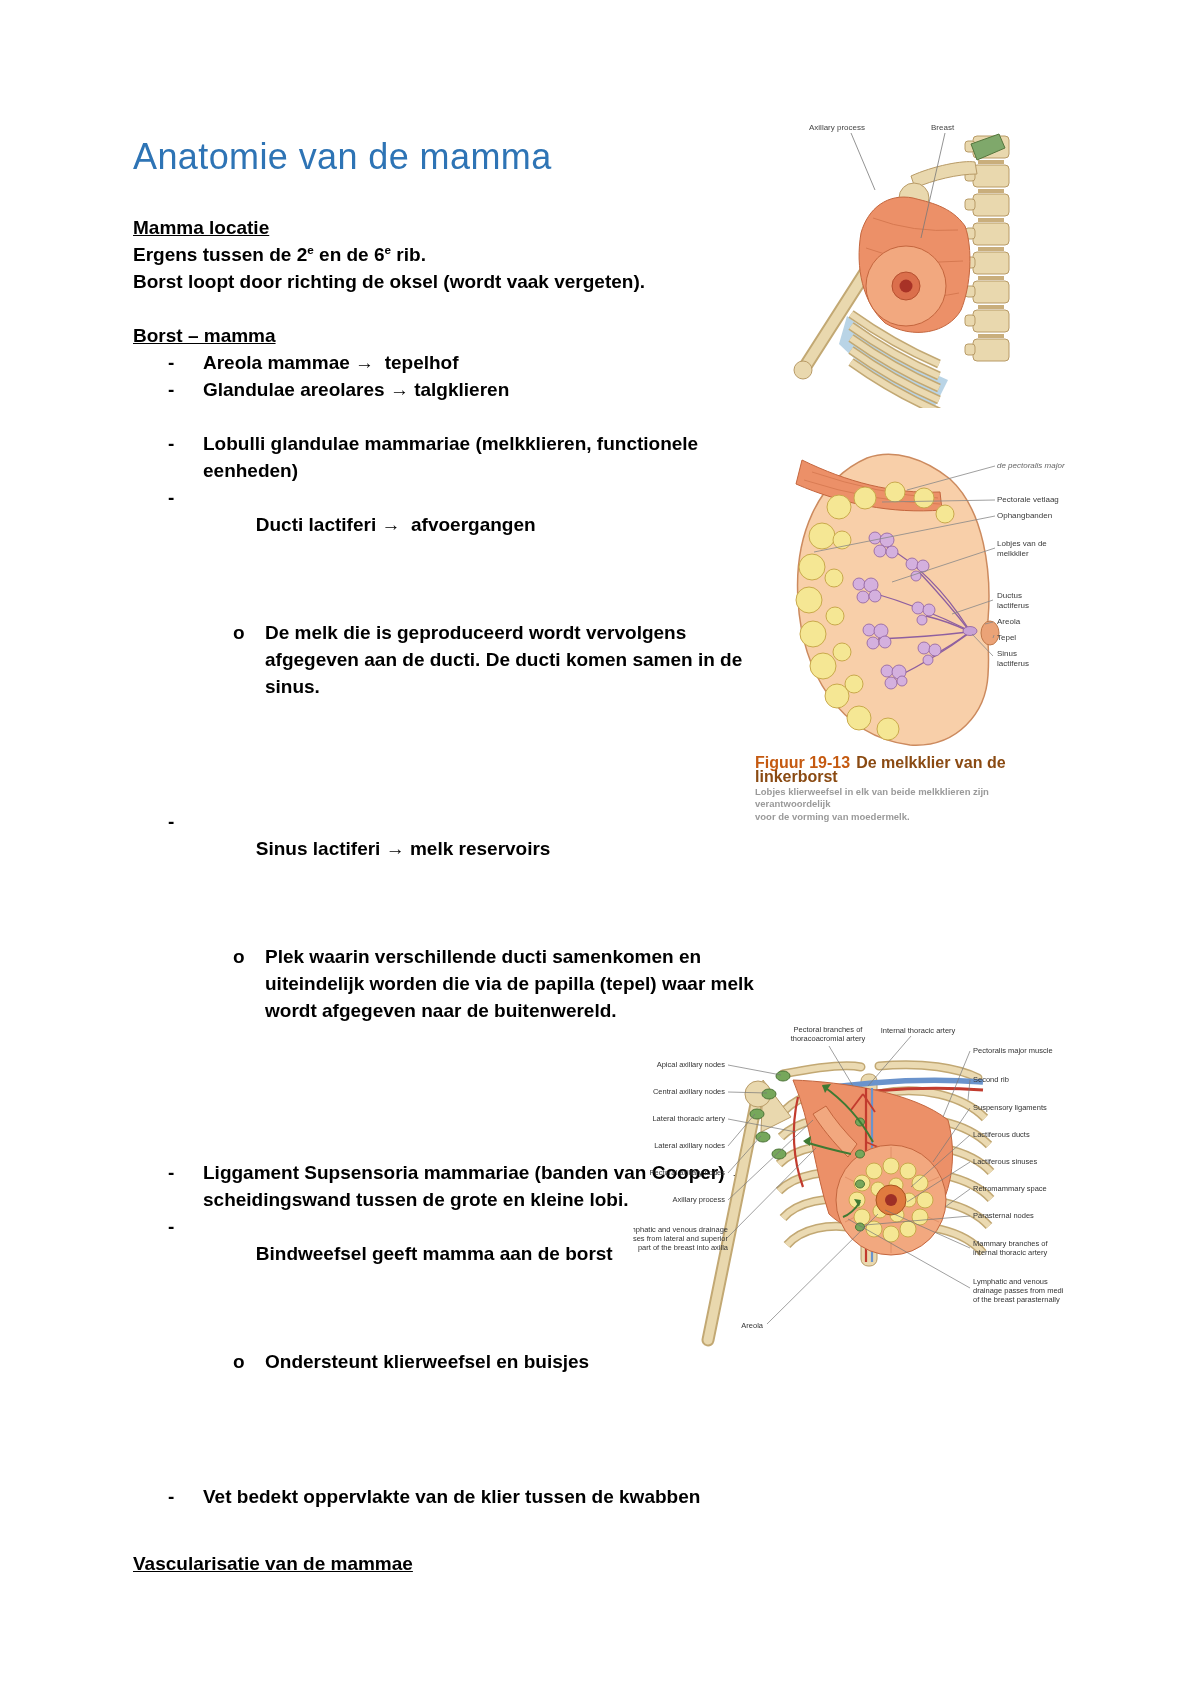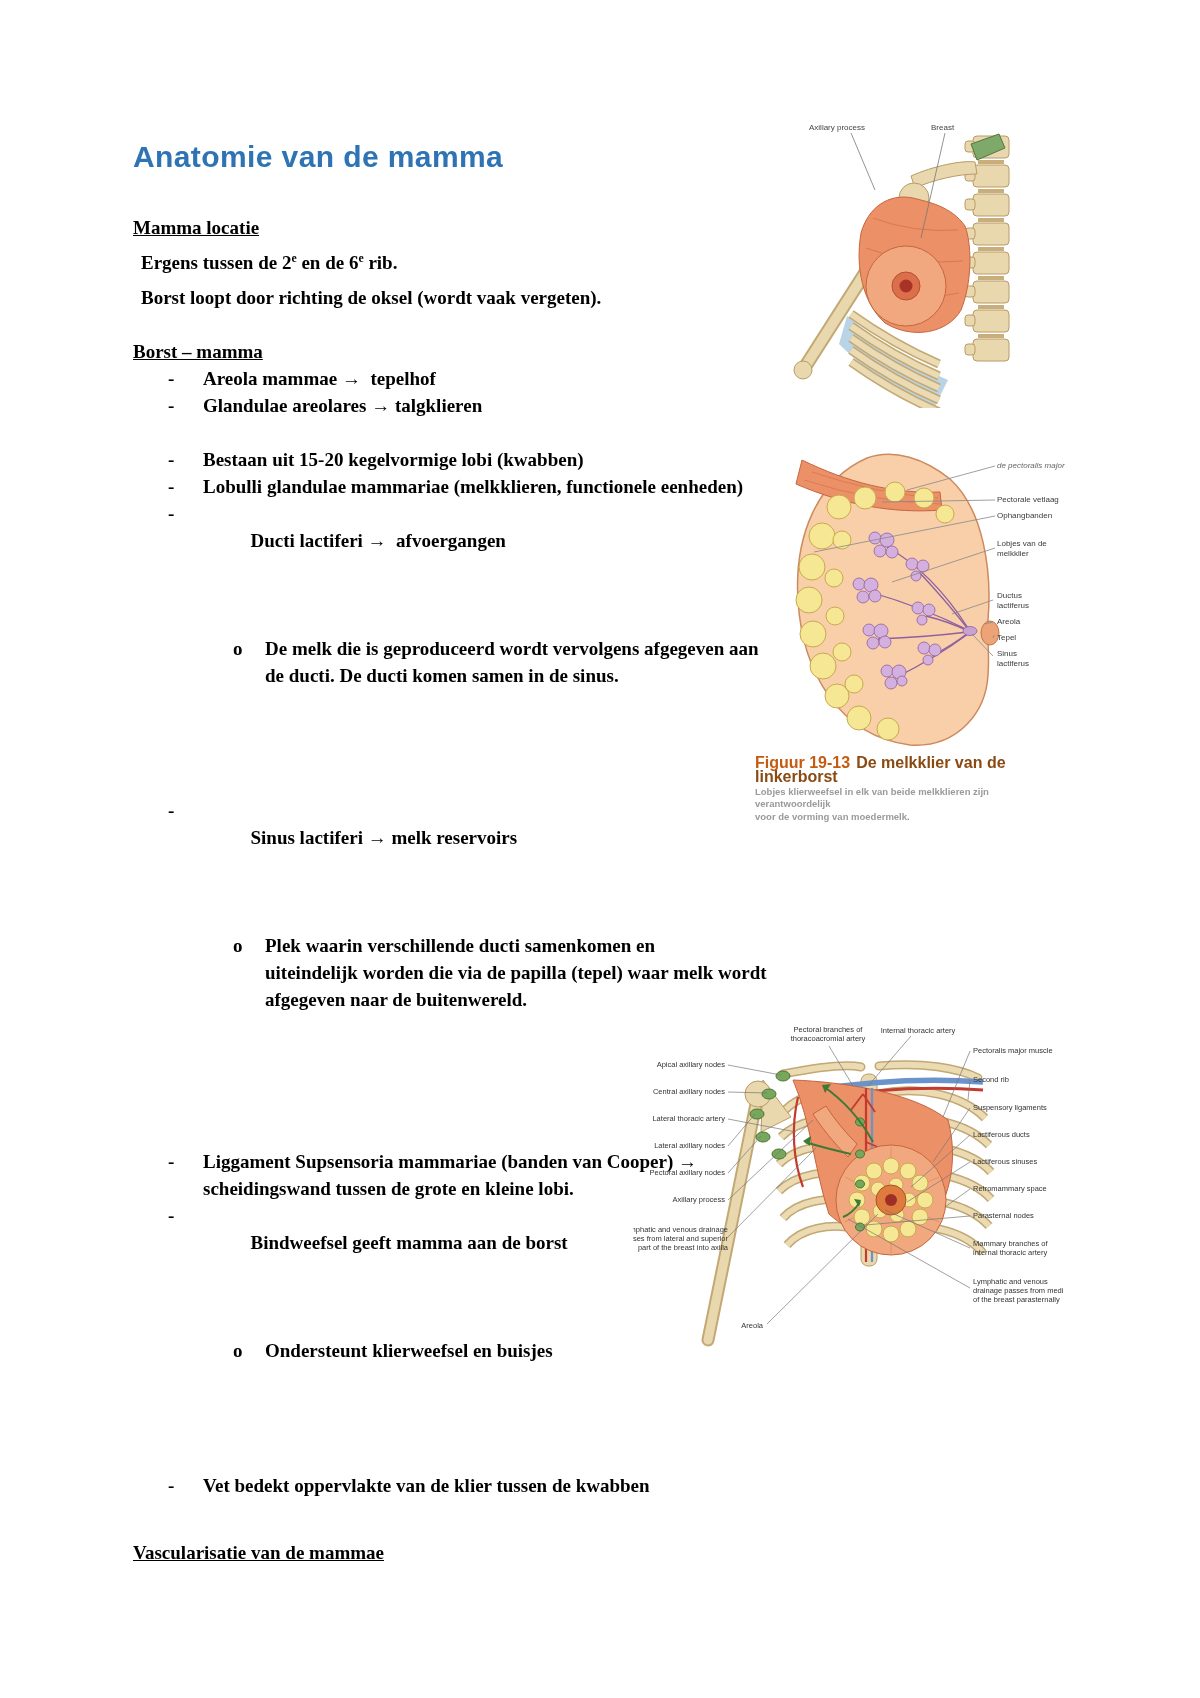--- a/index.html
+++ b/index.html
@@ -1,22 +1,22 @@
 <!DOCTYPE html>
 <html><head>
 <meta charset="utf-8">
 <style>
   html,body{margin:0;padding:0;background:#ffffff;}
   .page{position:relative;width:1200px;height:1698px;background:#fff;overflow:hidden;
         font-family:"Liberation Sans",sans-serif;color:#000;}
   .content{position:absolute;left:133px;top:140px;width:860px;font-size:19px;font-weight:700;line-height:27px;}
-  .title{font-size:30px;line-height:34px;color:#2E74B5;font-weight:700;letter-spacing:.4px;margin:0 0 40px 0;}
+  .title{font-size:36px;line-height:34px;color:#2E74B5;font-weight:400;letter-spacing:.4px;margin:0 0 40px 0;}
   h2.heading{font-size:19px;line-height:27px;font-weight:700;text-decoration:underline;margin:0;}
-  p.body-line{margin:8px;white-space:pre-wrap;}
-  .sec{margin-bottom:27px;font-family:Liberation Serif, serif;}
+  p.body-line{margin:0;white-space:pre-wrap;}
+  .sec{margin-bottom:27px;}
   ul.dash{list-style:none;margin:0;padding:0;}
   ul.dash>li{position:relative;padding-left:70px;white-space:pre-wrap;max-width:575px;}
   ul.dash>li::before{content:"-";position:absolute;left:35px;top:0;}
   ul.circle{list-style:none;margin:0;padding:0;}
   ul.circle>li{position:relative;padding-left:62px;white-space:pre-wrap;}
   ul.circle>li::before{content:"o";position:absolute;left:30px;top:0;}
   li.w1{max-width:515px;}
   li.w5{max-width:835px;}
   li.w6{max-width:790px;}
   li.w8{max-width:465px;}
@@ -51,21 +51,20 @@
     <section class="sec">
       <h2 class="heading">Borst – mamma</h2>
       <ul class="dash">
         <li>Areola mammae →  tepelhof</li>
         <li>Glandulae areolares → talgklieren</li>
       </ul>
     </section>
 
     <section class="sec">
       <ul class="dash">
-        <li>Bestaan uit 15-20 kegelvormige lobi (kwabben)</li>
         <li>Lobulli glandulae mammariae (melkklieren, functionele eenheden)</li>
         <li>
           <span>Ducti lactiferi →  afvoergangen</span>
           <ul class="circle">
             <li>De melk die is geproduceerd wordt vervolgens afgegeven aan de ducti. De ducti komen samen in de sinus.</li>
           </ul>
         </li>
         <li class="w5">
           <span>Sinus lactiferi → melk reservoirs</span>
           <ul class="circle">

